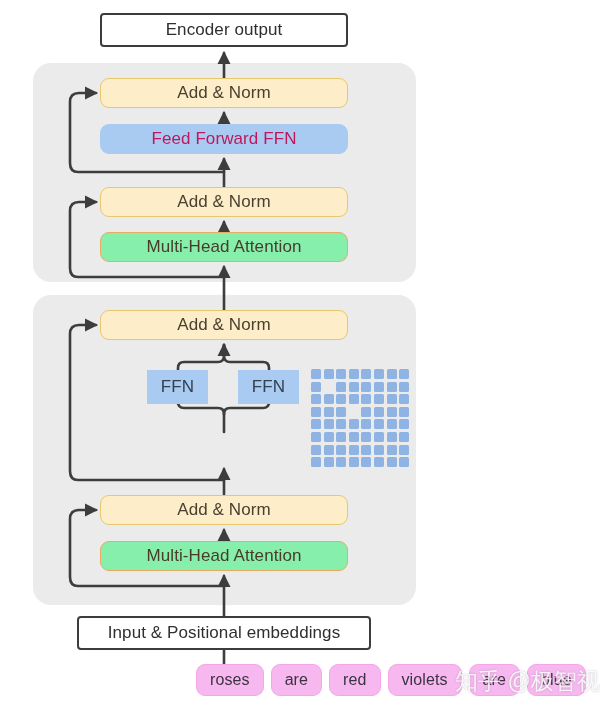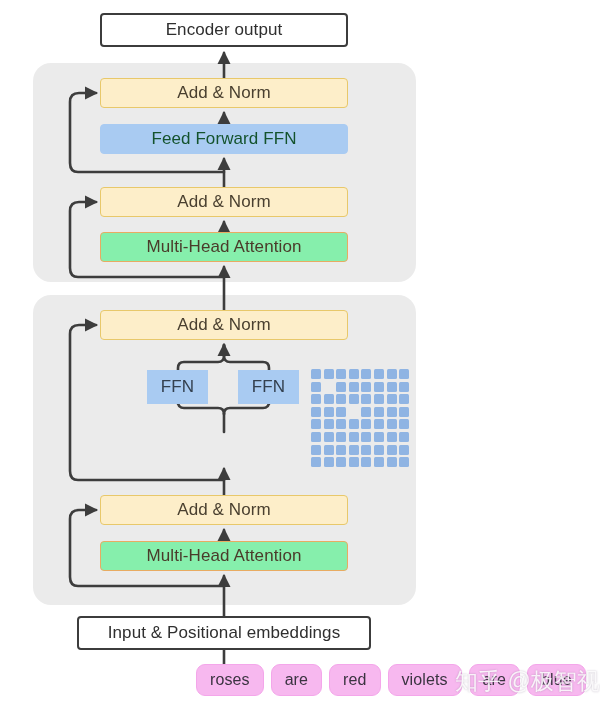--- a/index.html
+++ b/index.html
@@ -38,38 +38,38 @@
   #panel-top    { left: 33px; top: 63px;  width: 383px; height: 219px; }
   #panel-bottom { left: 33px; top: 295px; width: 383px; height: 310px; }
 
   
   .node {
     position: absolute;
     box-sizing: border-box;
     display: flex;
     align-items: center;
     justify-content: center;
-    border-radius: 4px;
+    border-radius: 9px;
     border: 1.6px solid #999;
     color: #3b3b3b;
     font-size: 17px;
     letter-spacing: .1px;
     white-space: nowrap;
     text-align: center;
   }
 
   .node.addnorm {
     background: #fdeec9;
     border-color: #e8c86a;
     color: #4a4030;
   }
   .node.ffn-wide {
     background: #a9cbf2;
     border-color: #a9cbf2;
-    color: #14532d;
+    color: #be185d;
   }
   .node.ffn-small {
     background: #a9cbf2;
     border-color: #a9cbf2;
     color: #33404f;
     border-radius: 0;
   }
   .node.attention {
     background: #86efac;
     border-color: #eaa košt;

